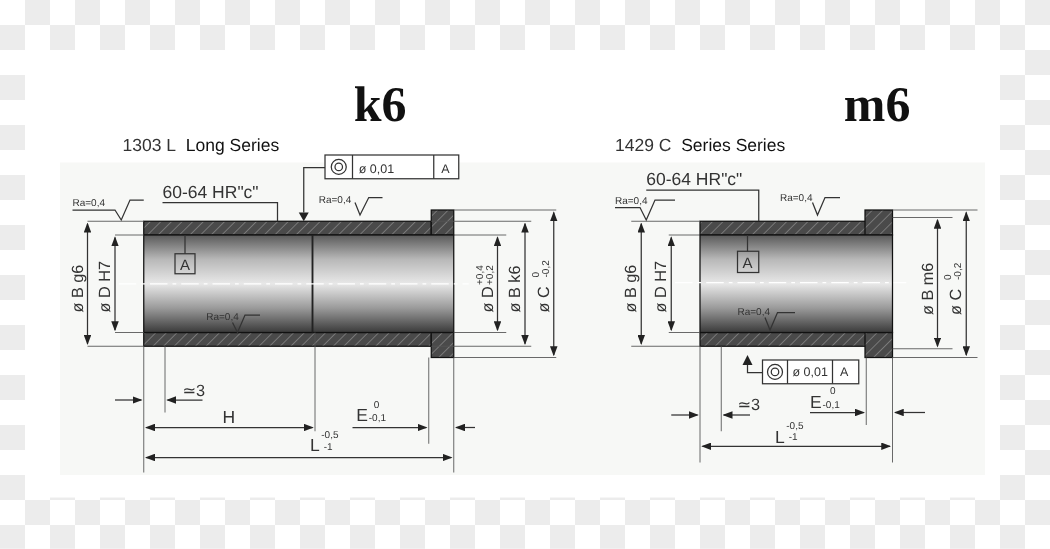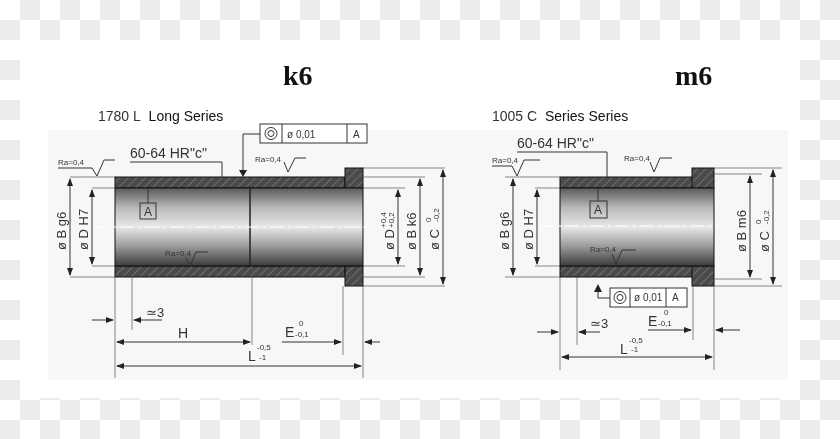--- a/index.html
+++ b/index.html
@@ -15,40 +15,40 @@
   }
   .sheet {
     position:absolute; left:20px; top:40px; width:780px; height:358px;
     background:#ffffff;
   }
   .paper {
     position:absolute; left:30px; top:90px; width:735px; height:290px;
     background:#f7f8f6;
   }
   svg { position:absolute; left:0; top:0; }
-  .title { position:absolute; font-family:"Liberation Serif", serif; font-weight:bold; font-size:28px; color:#111; }
+  .title { position:absolute; font-family:"Liberation Serif", serif; font-weight:bold; font-size:40px; color:#111; }
   .series { position:absolute; font-size:14px; color:#333; }
   .series b { font-weight:normal; color:#111;margin-top:13px; }
   .lbl { font-family:"Liberation Sans", sans-serif; fill:#333; }
 </style>
 </head>
 <body>
 
 <div class="sheet"></div>
 <div class="paper" style="left:48px;top:130px;width:740px;height:250px;"></div>
 
 <div class="title" style="left:283px;top:60px;">k6</div>
 <div class="title" style="left:675px;top:60px;">m6</div>
 
 <div class="series" style="left:98px;top:108px;">
-  <span>1780 L</span>&nbsp;
+  <span>1303 L</span>&nbsp;
   <b>Long Series</b>
 </div>
 <div class="series" style="left:492px;top:108px;">
-  <span>1005 C</span>&nbsp;
+  <span>1429 C</span>&nbsp;
   <b>Series Series</b>
 </div>
 
 <svg width="840" height="439" viewBox="0 0 840 439">
   <defs>
     <pattern id="hatch" width="6" height="6" patternUnits="userSpaceOnUse" patternTransform="rotate(45)">
       <rect width="6" height="6" fill="#4a4a4a"></rect>
       <line x1="0" y1="0" x2="0" y2="6" stroke="#7a7a7a" stroke-width="1.5"></line>
     </pattern>
     <linearGradient id="bore" x1="0" y1="0" x2="0" y2="1">

